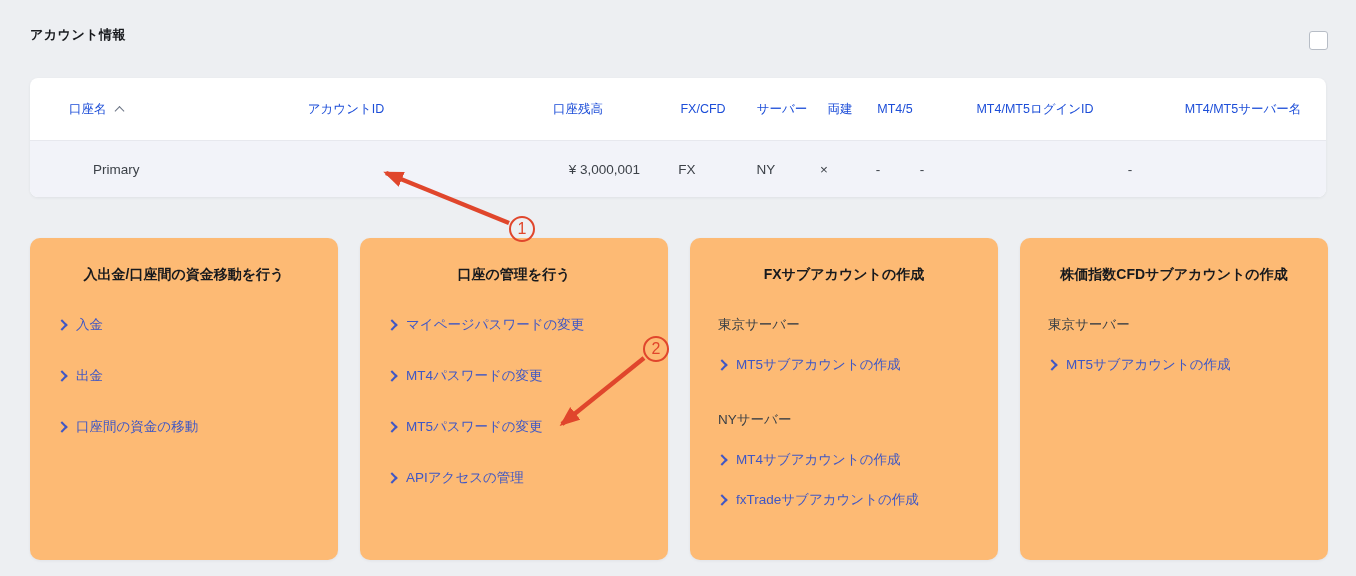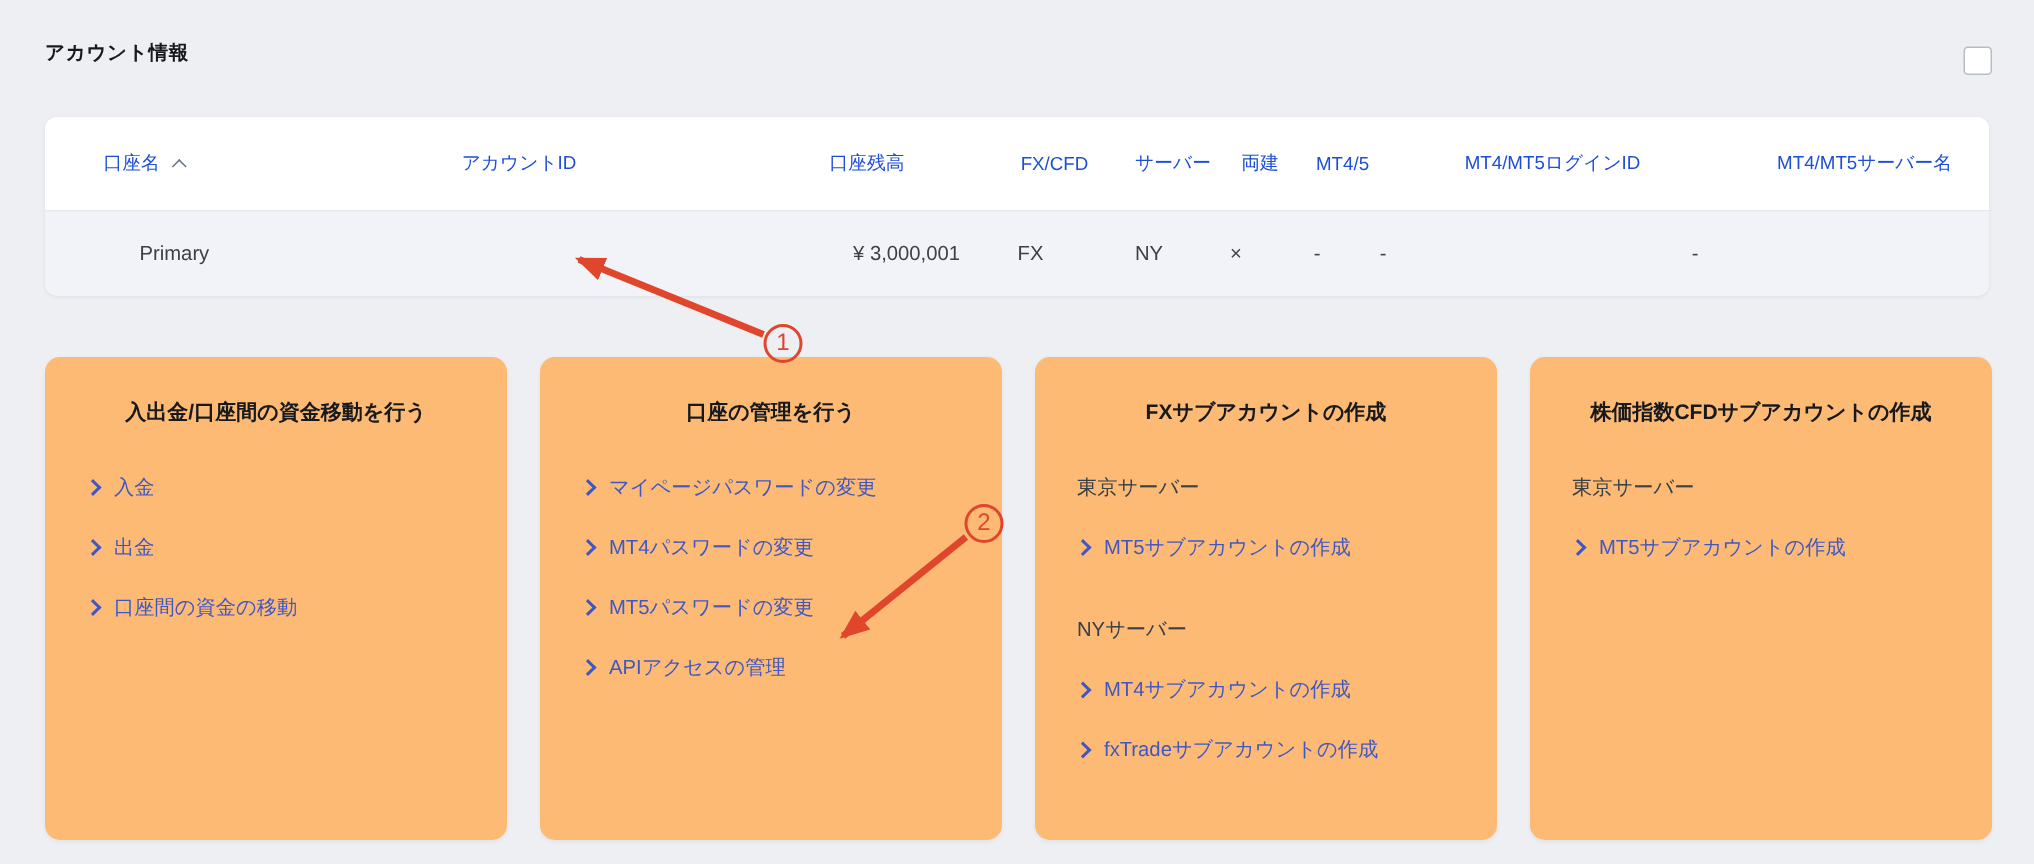--- a/index.html
+++ b/index.html
@@ -66,21 +66,21 @@
     position:absolute;top:238px;width:308px;height:322px;
     background:#fdba74;border-radius:10px;
     box-shadow:0 1px 3px rgba(30,40,60,.06);
   }
   .card .title{
     margin:26px 14px 0;text-align:center;
     font-size:14px;font-weight:bold;color:#17191d;line-height:20px;
   }
   .card .body{
     margin:31px 10px 0 28px;
-    display:flex;flex-direction:column;align-items:flex-start;gap:21px;
+    display:flex;flex-direction:column;align-items:flex-start;gap:32px;
   }
   .card .body.grouped{gap:36px;}
   .group{display:flex;flex-direction:column;align-items:flex-start;gap:21px;}
   .group-label{font-size:13.5px;color:#3b4046;line-height:19px;}
   .link{
     display:flex;align-items:center;gap:10px;
     color:#3f57c5;font-size:13.5px;line-height:19px;
     text-decoration:none;cursor:pointer;
   }
   .chev{

